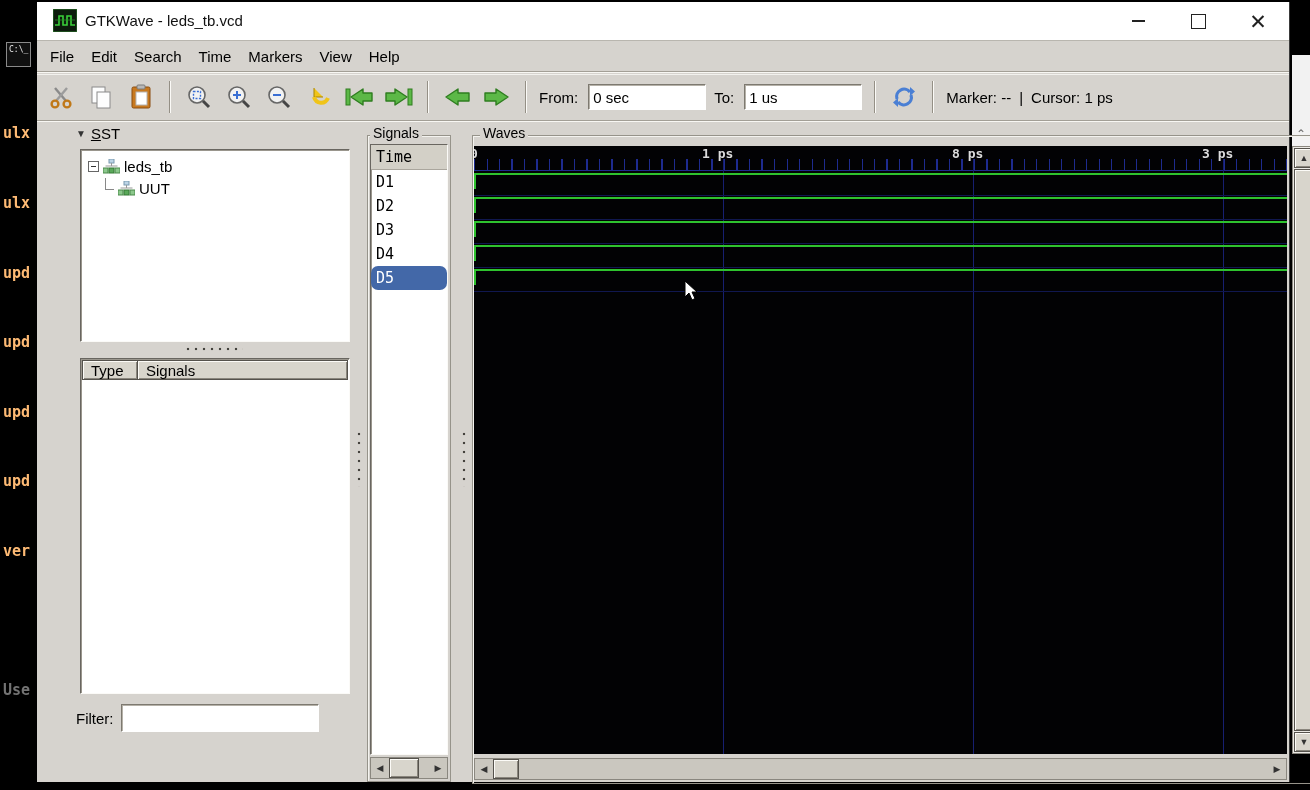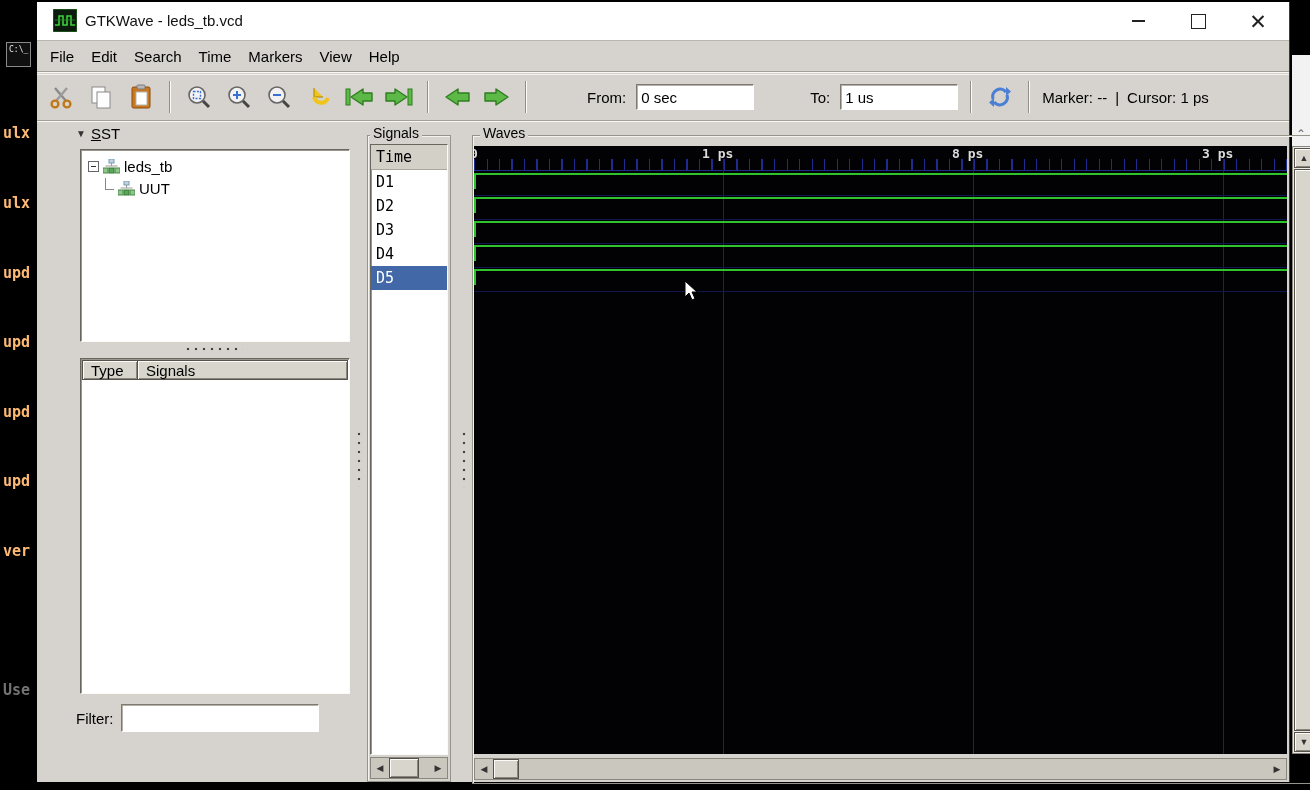--- a/index.html
+++ b/index.html
@@ -35,21 +35,21 @@
   #menubar{position:absolute;left:0;top:39px;width:100%;height:31px;background:#d6d3ce;
     border-bottom:1px solid #a39f96;box-shadow:0 1px 0 #f8f7f3;
     display:flex;align-items:center;gap:17px;padding-left:13px;box-sizing:border-box;}
   .menu-item{font-size:15px;padding:4px 0;}
   
   #toolbar{position:absolute;left:0;top:72px;width:100%;height:47px;background:#d6d3ce;
     border-bottom:1px solid #a39f96;box-shadow:0 1px 0 #f8f7f3, inset 0 1px 0 #f2f1ed;
     display:flex;align-items:center;gap:8px;padding-left:8px;box-sizing:border-box;}
   .tool-btn{width:32px;height:36px;display:flex;align-items:center;justify-content:center;}
   .tool-sep{width:0;height:32px;border-left:1px solid #948f85;border-right:1px solid #fbfaf7;margin:0 4px;}
-  .tb-label{font-size:15px;margin-left:48px;}
+  .tb-label{font-size:15px;}
   .tb-entry{width:108px;height:24px;background:#fff;border:1px solid #7d7970;
     border-bottom-color:#fff;border-right-color:#fff;box-shadow:inset 1px 1px 0 #b5b1a8;
     font-size:15px;font-family:"Liberation Sans",sans-serif;padding:0 4px;margin-left:2px;}
   .status-text{font-size:15px;}
   
   .sunken{background:#fff;border:1px solid #696660;border-bottom-color:#fbfaf7;
     border-right-color:#fbfaf7;box-shadow:inset 1px 1px 0 #9a968d;box-sizing:border-box;}
   .btn3d{background:#d8d5cc;border:1px solid #55524c;
     box-shadow:inset 1px 1px 0 #fcfbf7, inset -1px -1px 0 #8a867d;
     font-size:15px;display:flex;align-items:center;justify-content:center;box-sizing:border-box;}
@@ -82,21 +82,21 @@
     font-size:15px;padding:0 4px;}
   #action-btns{position:absolute;left:53px;top:743px;display:flex;gap:15px;}
   .action-btn{height:35px;padding:0 14px;}
   
   #signals-frame{left:330px;top:133px;width:84px;height:647px;}
   #signals-label{left:333px;top:123px;}
   #signals-list{position:absolute;left:333px;top:142px;width:78px;height:611px;}
   .sig-row{height:24px;line-height:24px;padding-left:5px;font-family:"DejaVu Sans Mono",monospace;
     font-size:15px;white-space:pre;}
   .sig-head{background:#d3d0c7;border-bottom:1px solid #aaa69d;}
-  .sig-selected{background:#4368a8;color:#fff;}
+  .sig-selected{background:#4368a8;color:#fff;border-radius:7px;}
   .hscroll{position:absolute;height:22px;background:#cac7bf;border:1px solid #8a877f;
     box-sizing:border-box;display:flex;align-items:stretch;}
   .sb-btn{width:18px;display:flex;align-items:center;justify-content:center;font-size:9px;color:#333;}
   .sb-thumb{background:#d8d5cc;box-shadow:inset 1px 1px 0 #fcfbf7, inset -1px -1px 0 #8a867d;
     border:1px solid #55524c;box-sizing:border-box;}
   #signals-hscroll{left:333px;top:755px;width:78px;}
   #signals-hscroll .sb-thumb{width:30px;}
   #signals-hscroll .spacer{flex:1;}
   
   .vsplit{position:absolute;top:428px;width:8px;height:57px;

